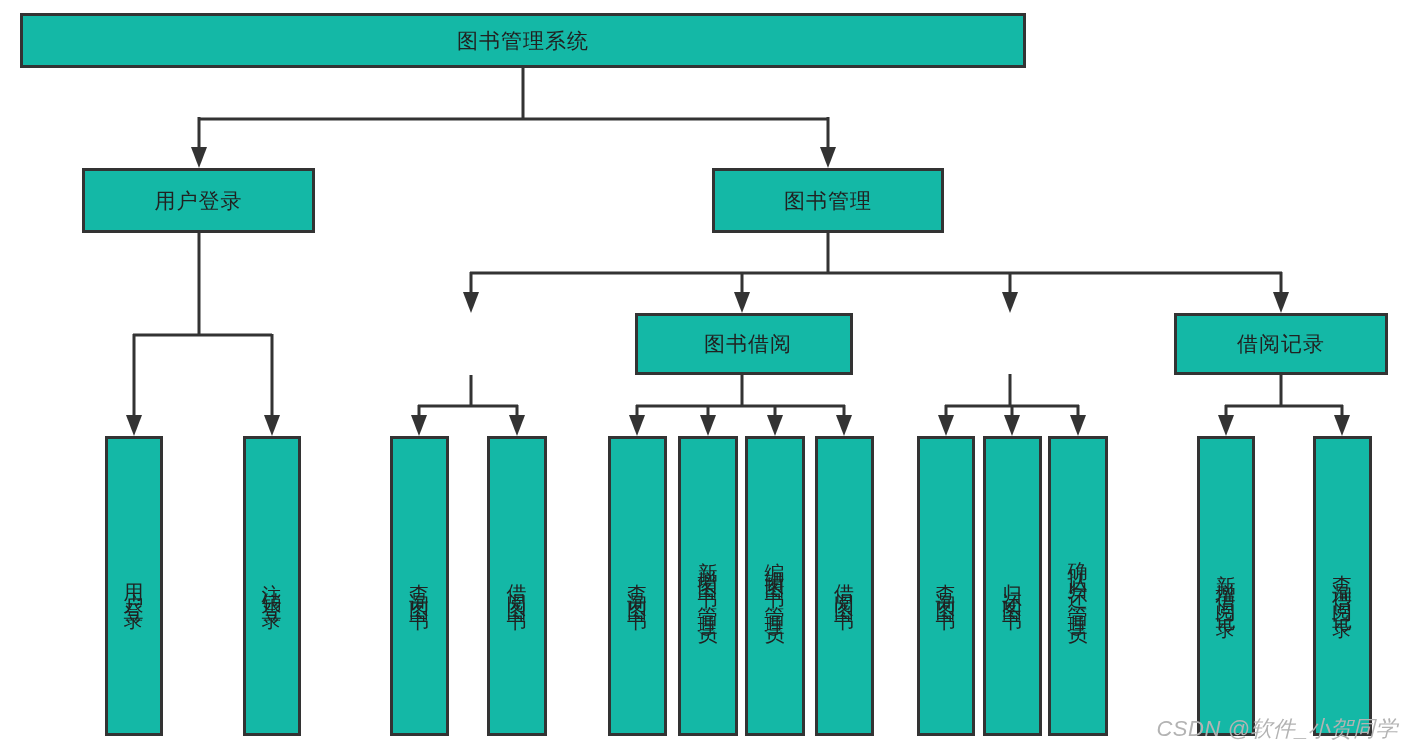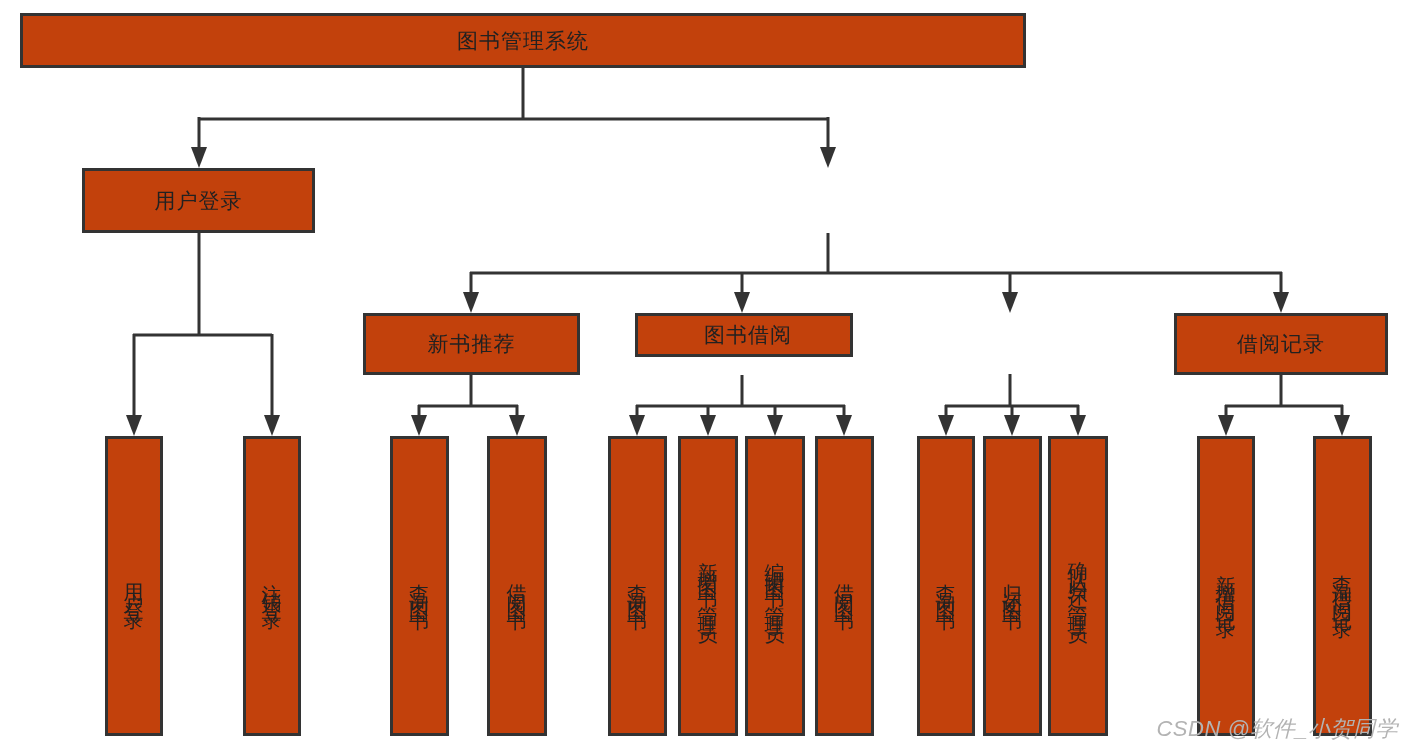--- a/index.html
+++ b/index.html
@@ -19,21 +19,21 @@
     position: absolute;
     left: 0;
     top: 0;
     width: 1405px;
     height: 747px;
   }
   .node {
     position: absolute;
     box-sizing: border-box;
     border: 3px solid var(--line, #333333);
-    background: #c2410c;
+    background: #14b8a6;
     display: flex;
     align-items: center;
     justify-content: center;
     color: var(--text, #212121);
     font-size: 21px;
     letter-spacing: 1px;
     text-align: left;
     white-space: nowrap;
   }
   .vnode {
@@ -97,23 +97,23 @@
       <polygon points="1004,415 1020,415 1012,436"></polygon>
       <polygon points="1070,415 1086,415 1078,436"></polygon>
       <polygon points="1218,415 1234,415 1226,436"></polygon>
       <polygon points="1334,415 1350,415 1342,436"></polygon>
     </g>
   </svg>
 
   <div class="node" style="left:20px; top:13px; width:1006px; height:55px;">图书管理系统</div>
 
   <div class="node" style="left:82px; top:168px; width:233px; height:65px;">用户登录</div>
+  <div class="node" style="left:712px; top:168px; width:232px; height:65px;">图书管理</div>
 
-  <div class="node" style="left:363px; top:313px; width:217px; height:62px;">新书推荐</div>
-  <div class="node" style="left:635px; top:313px; width:218px; height:44px;padding-left:8px;">图书借阅</div>
+  <div class="node" style="left:635px; top:313px; width:218px; height:62px;padding-left:8px;">图书借阅</div>
   <div class="node" style="left:1174px; top:313px; width:214px; height:62px;">借阅记录</div>
 
   <div class="node vnode" style="left:105px; top:436px; width:58px; height:300px;">用户登录</div>
   <div class="node vnode" style="left:243px; top:436px; width:58px; height:300px;">注销登录</div>
 
   <div class="node vnode" style="left:390px; top:436px; width:59px; height:300px;">查询图书</div>
   <div class="node vnode" style="left:487px; top:436px; width:60px; height:300px;">借阅图书</div>
 
   <div class="node vnode" style="left:608px; top:436px; width:59px; height:300px;">查询图书</div>
   <div class="node vnode" style="left:678px; top:436px; width:60px; height:300px;">新增图书（管理员）</div>

